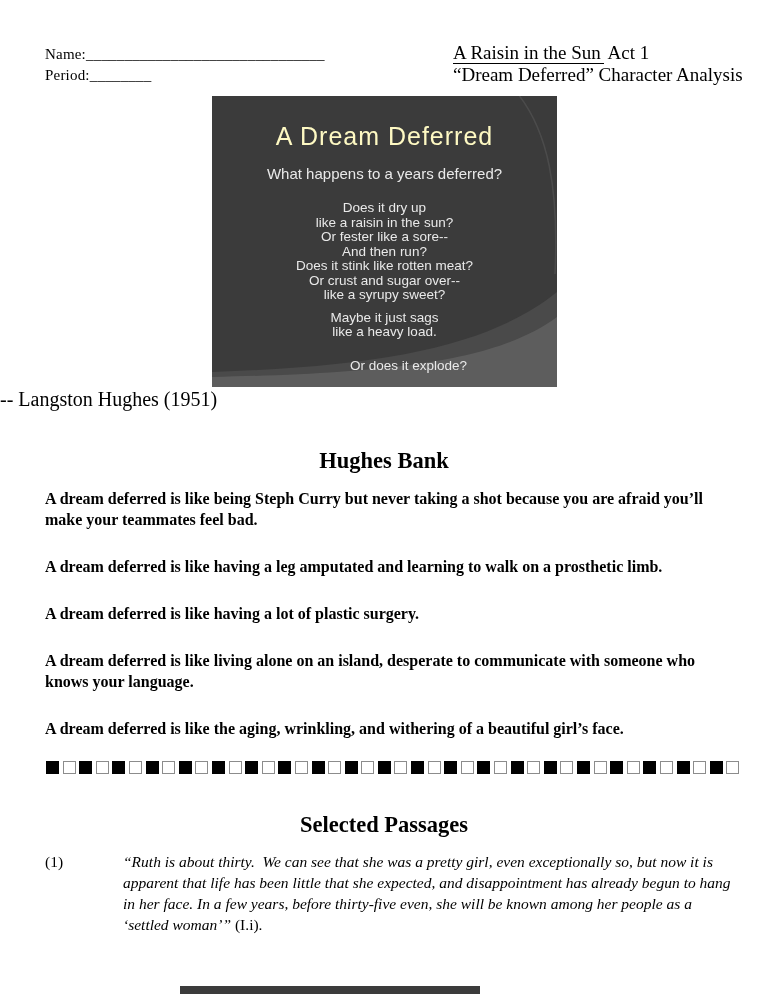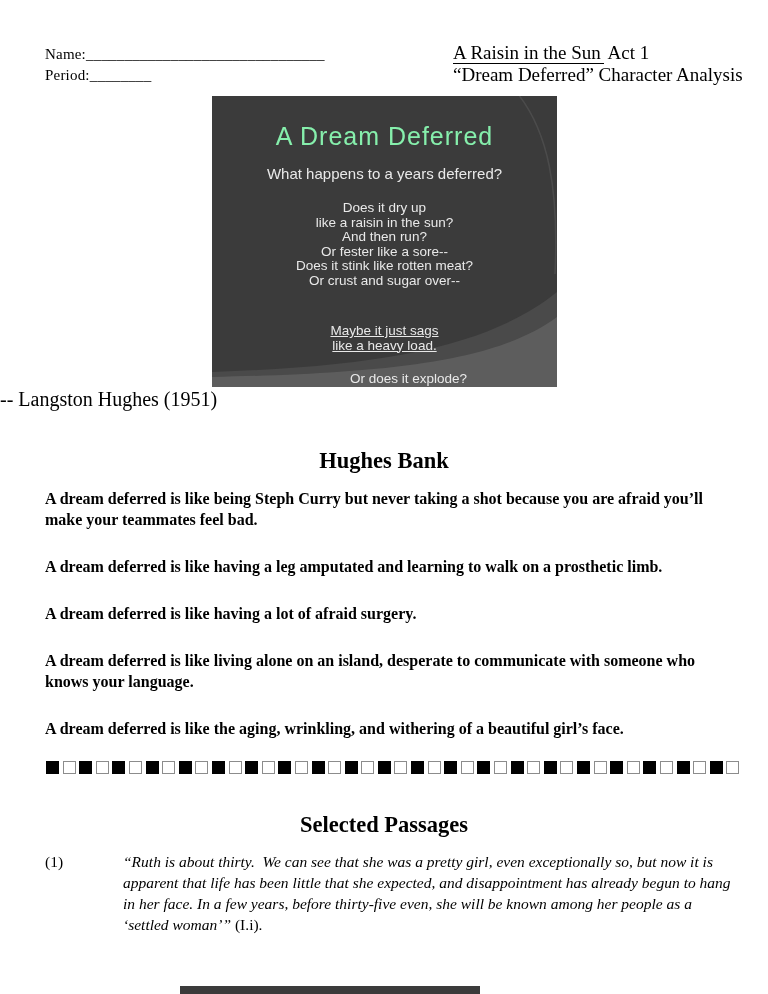--- a/index.html
+++ b/index.html
@@ -13,25 +13,25 @@
   .hdr-right { position:absolute; left:453px; top:42px; font-size:19px; line-height:22px; }
   .u { border-bottom:1.4px solid #000; padding-right:3px; }
   
   .slide {
     position:absolute; left:212px; top:96px; width:345px; height:291px;
     background:#3b3b3b; overflow:hidden;
     font-family:"Liberation Sans", sans-serif; color:#e9e9e9; text-align:center;
   }
   .slide svg.swoosh { position:absolute; left:0; top:0; width:345px; height:291px; }
   .slide-inner { position:relative; z-index:2; }
-  .slide-title { margin-top:26px; font-size:25px; letter-spacing:1px; color:#86efac;text-align:center; }
+  .slide-title { margin-top:26px; font-size:25px; letter-spacing:1px; color:#fef9c3;text-align:center; }
   .slide-question { margin-top:14px; font-size:15px; }
   .stanza { font-size:13.5px; line-height:14.5px; }
   .stanza-1 { margin-top:19px; }
-  .stanza-2 { margin-top:36px;text-decoration:underline; }
+  .stanza-2 { margin-top:8px; }
   .stanza-3 { margin-top:19px;padding-left:48px; }
   
   .caption { position:absolute; left:0; top:388px; width:768px; font-size:20px; }
   .section-heading { position:absolute; left:0; width:768px; text-align:center; font-size:22.5px; font-weight:bold; }
   .h-simile   { top:429px; }
   .h-passages { top:793px; }
   .similes { position:absolute; left:45px; top:488px; width:684px; font-size:16px; font-weight:bold; line-height:21px; }
   .similes p { margin:0 0 26px 0; }
   .divider { position:absolute; left:46px; top:761px; display:flex; gap:3.6px; }
   .sq { width:13px; height:13px; box-sizing:border-box; }
@@ -61,42 +61,43 @@
       <path d="M306,-2 C336,36 347,92 343,178" fill="none" stroke-width="1.5" opacity="0.55" stroke="#5a5a5a"></path>
       <path d="M345,196 C280,248 180,270 0,276 L0,291 L345,291 Z" fill="#4a4a4a"></path>
       <path d="M345,221 C290,261 200,277 0,281 L0,291 L345,291 Z" fill="#5d5d5d"></path>
     </svg>
     <div class="slide-inner">
       <div class="slide-title">A Dream Deferred</div>
       <div class="slide-question">What happens to a years deferred?</div>
       <div class="stanza stanza-1">
         <div>Does it dry up</div>
         <div>like a raisin in the sun?</div>
+        <div>Or fester like a sore--</div>
         <div>And then run?</div>
-        <div>Or fester like a sore--</div>
         <div>Does it stink like rotten meat?</div>
         <div>Or crust and sugar over--</div>
+        <div>like a syrupy sweet?</div>
       </div>
       <div class="stanza stanza-2">
         <div>Maybe it just sags</div>
         <div>like a heavy load.</div>
       </div>
       <div class="stanza stanza-3">
         <div>Or does it explode?</div>
       </div>
     </div>
   </div>
 
   <div class="caption">-- Langston Hughes (1951)</div>
 
   <h2 class="section-heading h-simile">Hughes Bank</h2>
   <div class="similes">
     <p>A dream deferred is like being Steph Curry but never taking a shot because you are afraid you’ll make your teammates feel bad.</p>
     <p>A dream deferred is like having a leg amputated and learning to walk on a prosthetic limb.</p>
-    <p>A dream deferred is like having a lot of afraid surgery.</p>
+    <p>A dream deferred is like having a lot of plastic surgery.</p>
     <p>A dream deferred is like living alone on an island, desperate to communicate with someone who knows your language.</p>
     <p>A dream deferred is like the aging, wrinkling, and withering of a beautiful girl’s face.</p>
   </div>
 
   <div class="divider">
       <span class="sq" style="background: rgb(0, 0, 0);"></span>
       <span class="sq" style="border: 1.5px solid rgb(140, 140, 140); background: rgb(255, 255, 255);"></span>
       <span class="sq" style="background: rgb(0, 0, 0);"></span>
       <span class="sq" style="border: 1.5px solid rgb(140, 140, 140); background: rgb(255, 255, 255);"></span>
       <span class="sq" style="background: rgb(0, 0, 0);"></span>

